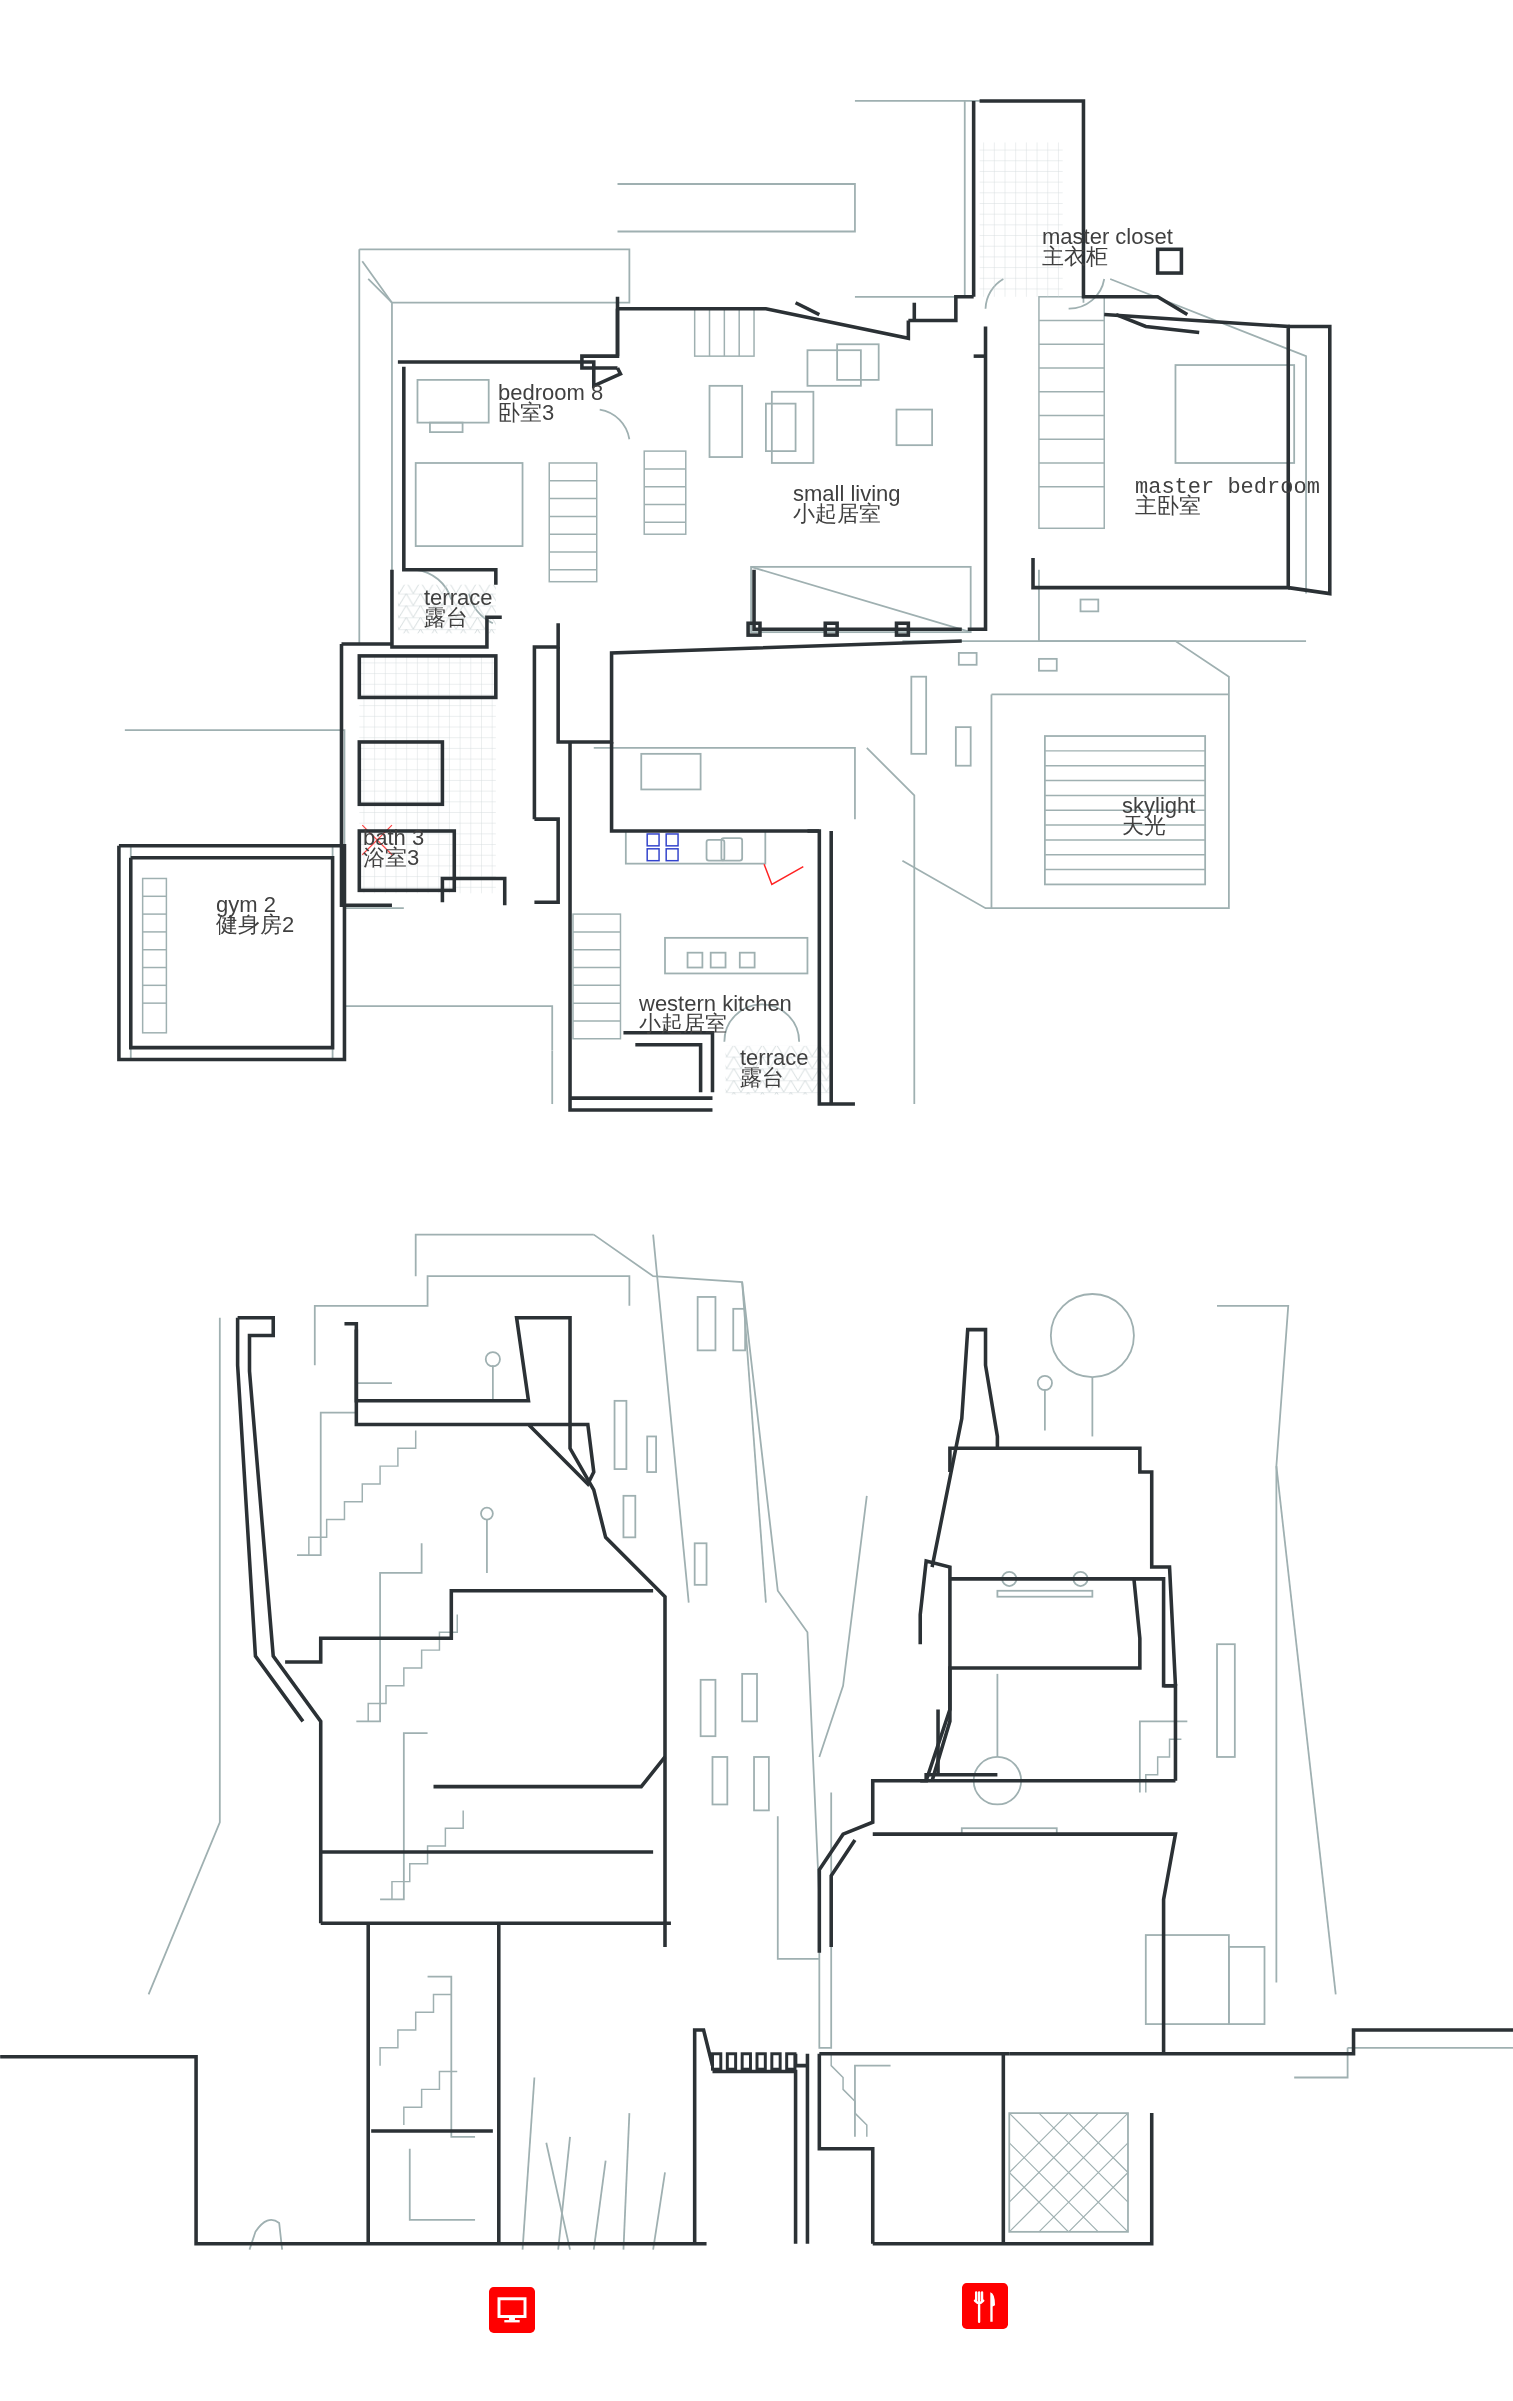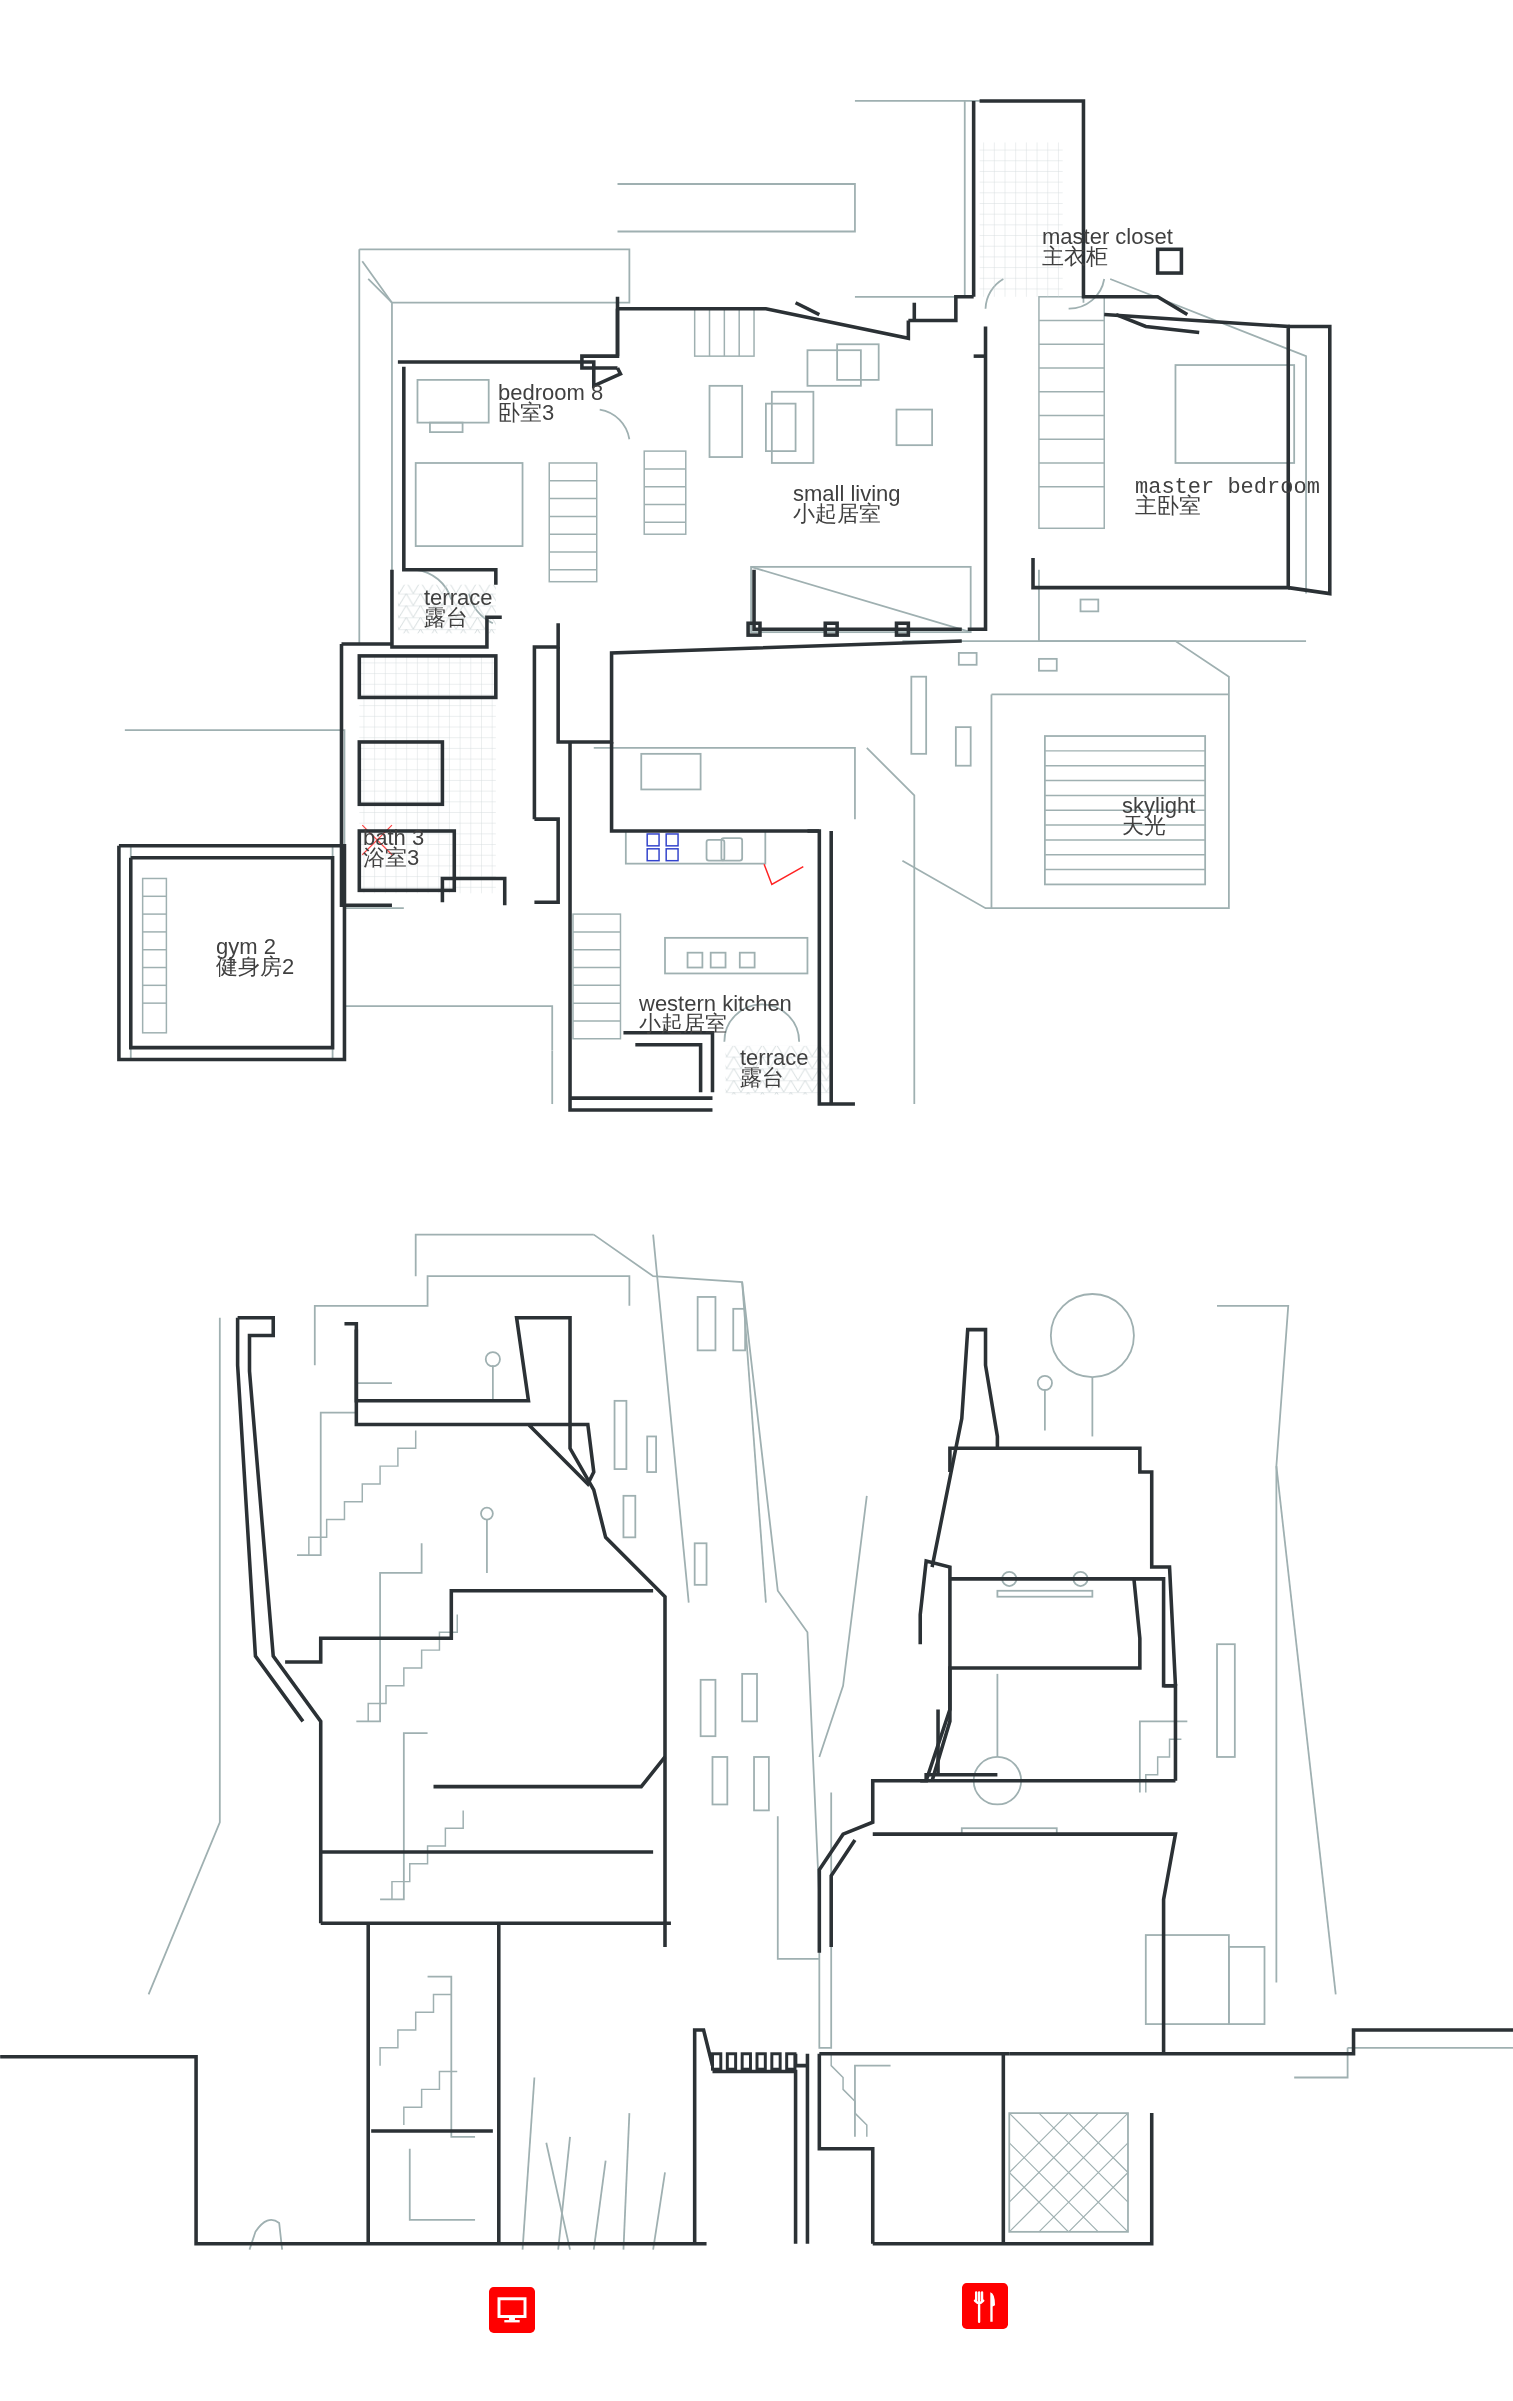--- a/index.html
+++ b/index.html
@@ -337,21 +337,21 @@
   <span>露台</span>
 </div>
 <div class="lbl" style="left:363px; top:819px;margin-top:9px;">
   <span>bath 3</span>
   <span>浴室3</span>
 </div>
 <div class="lbl" style="left:1122px; top:796px;">
   <span>skylight</span>
   <span>天光</span>
 </div>
-<div class="lbl" style="left:216px; top:937px;">
+<div class="lbl" style="left:216px; top:895px;">
   <span>gym 2</span>
   <span>健身房2</span>
 </div>
 <div class="lbl" style="left:639px; top:974px;margin-top:20px;">
   <span>western kitchen</span>
   <span>小起居室</span>
 </div>
 <div class="lbl" style="left:740px; top:1048px;">
   <span>terrace</span>
   <span>露台</span>

